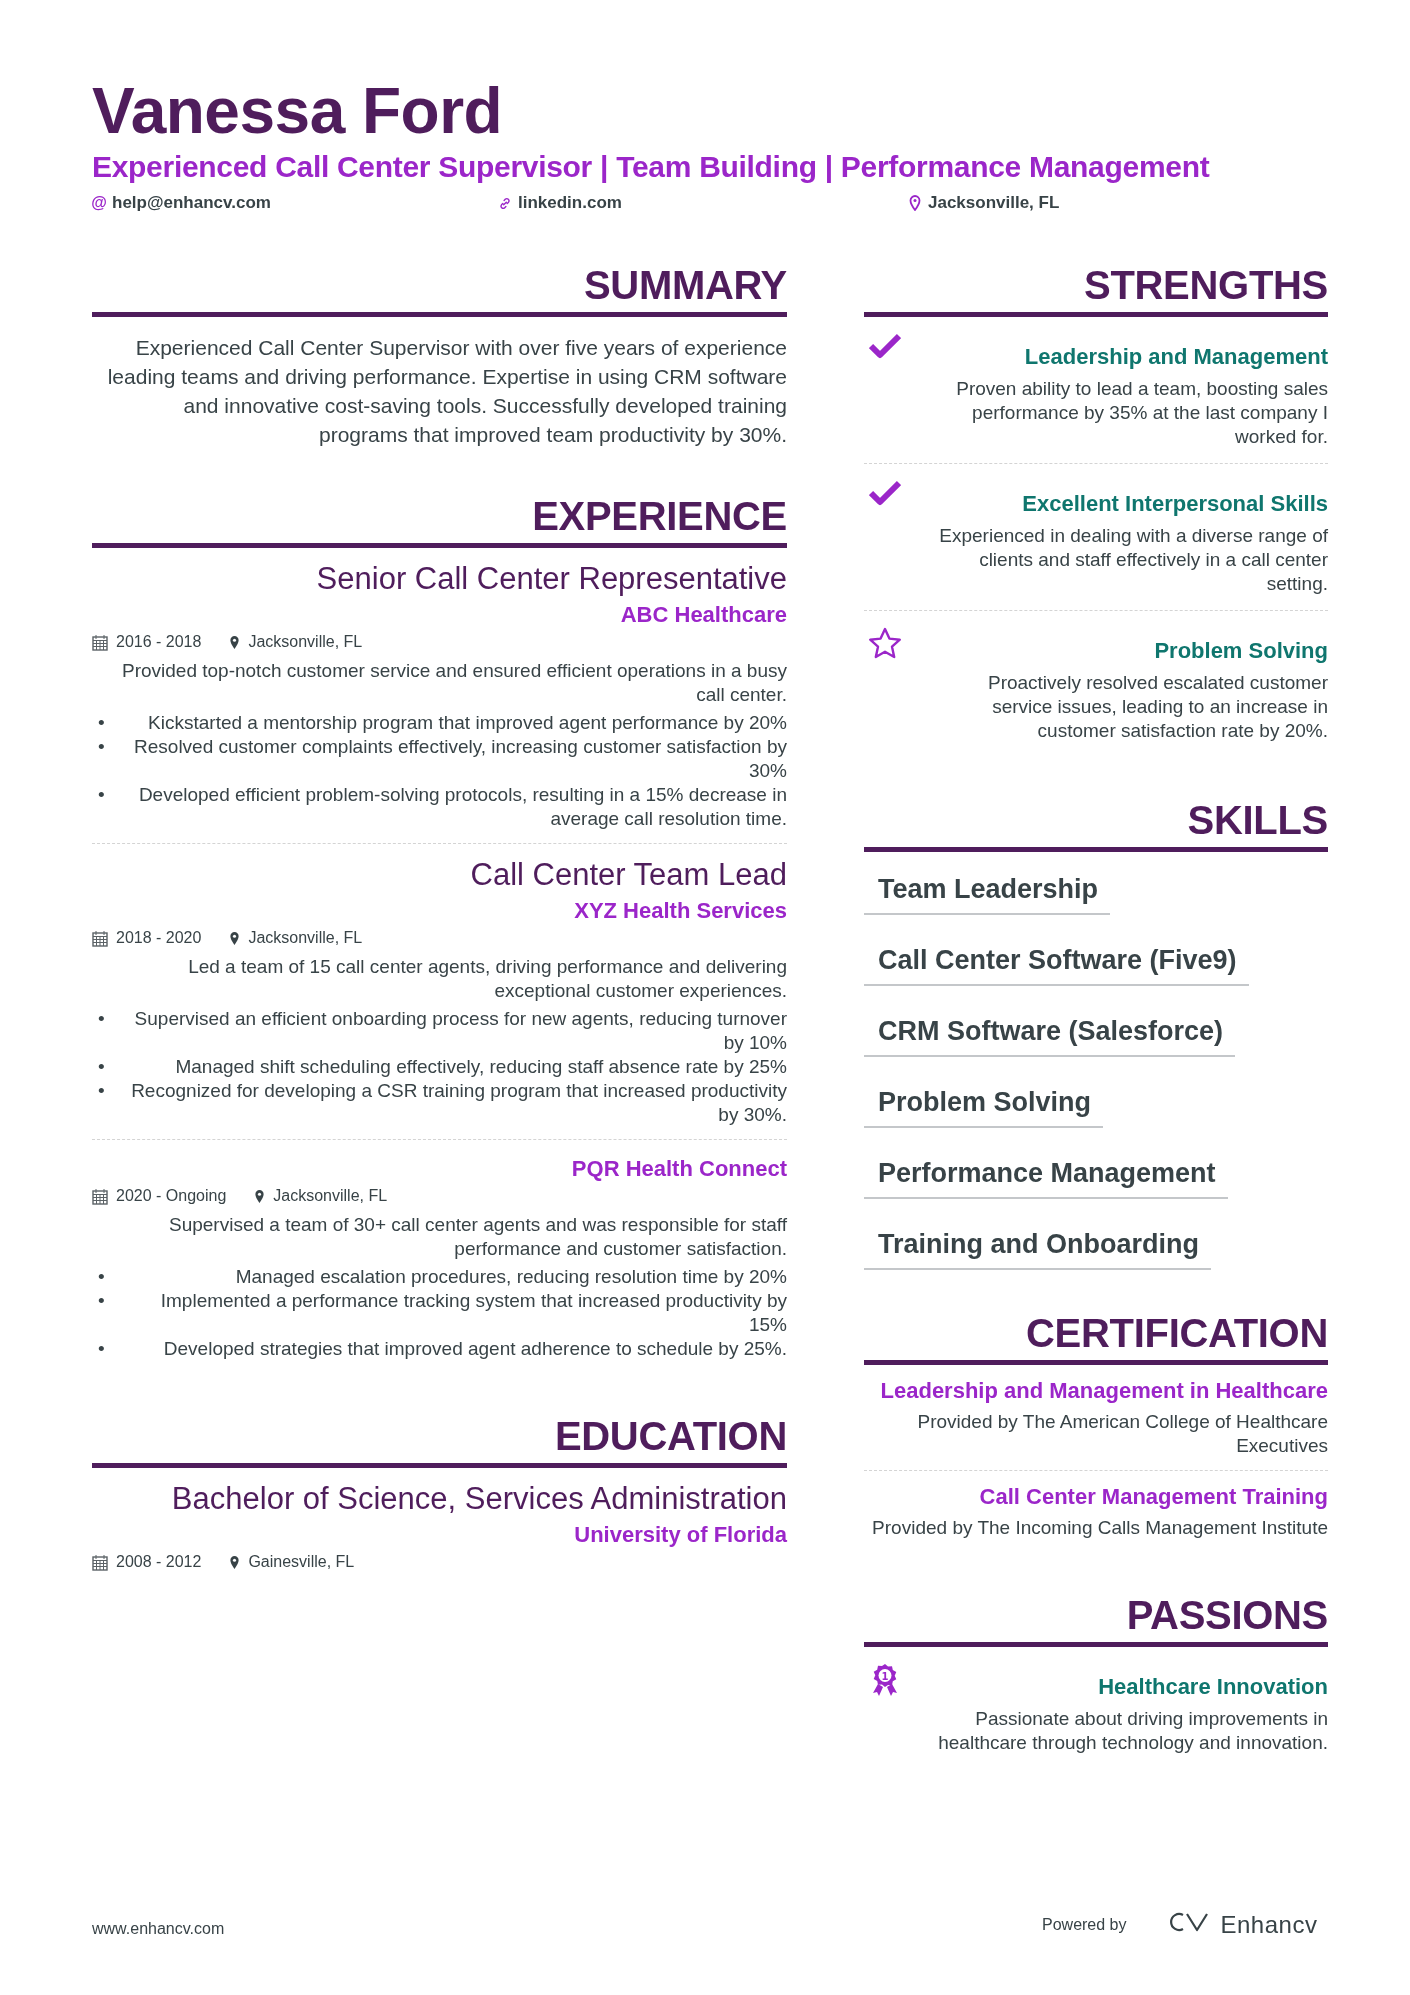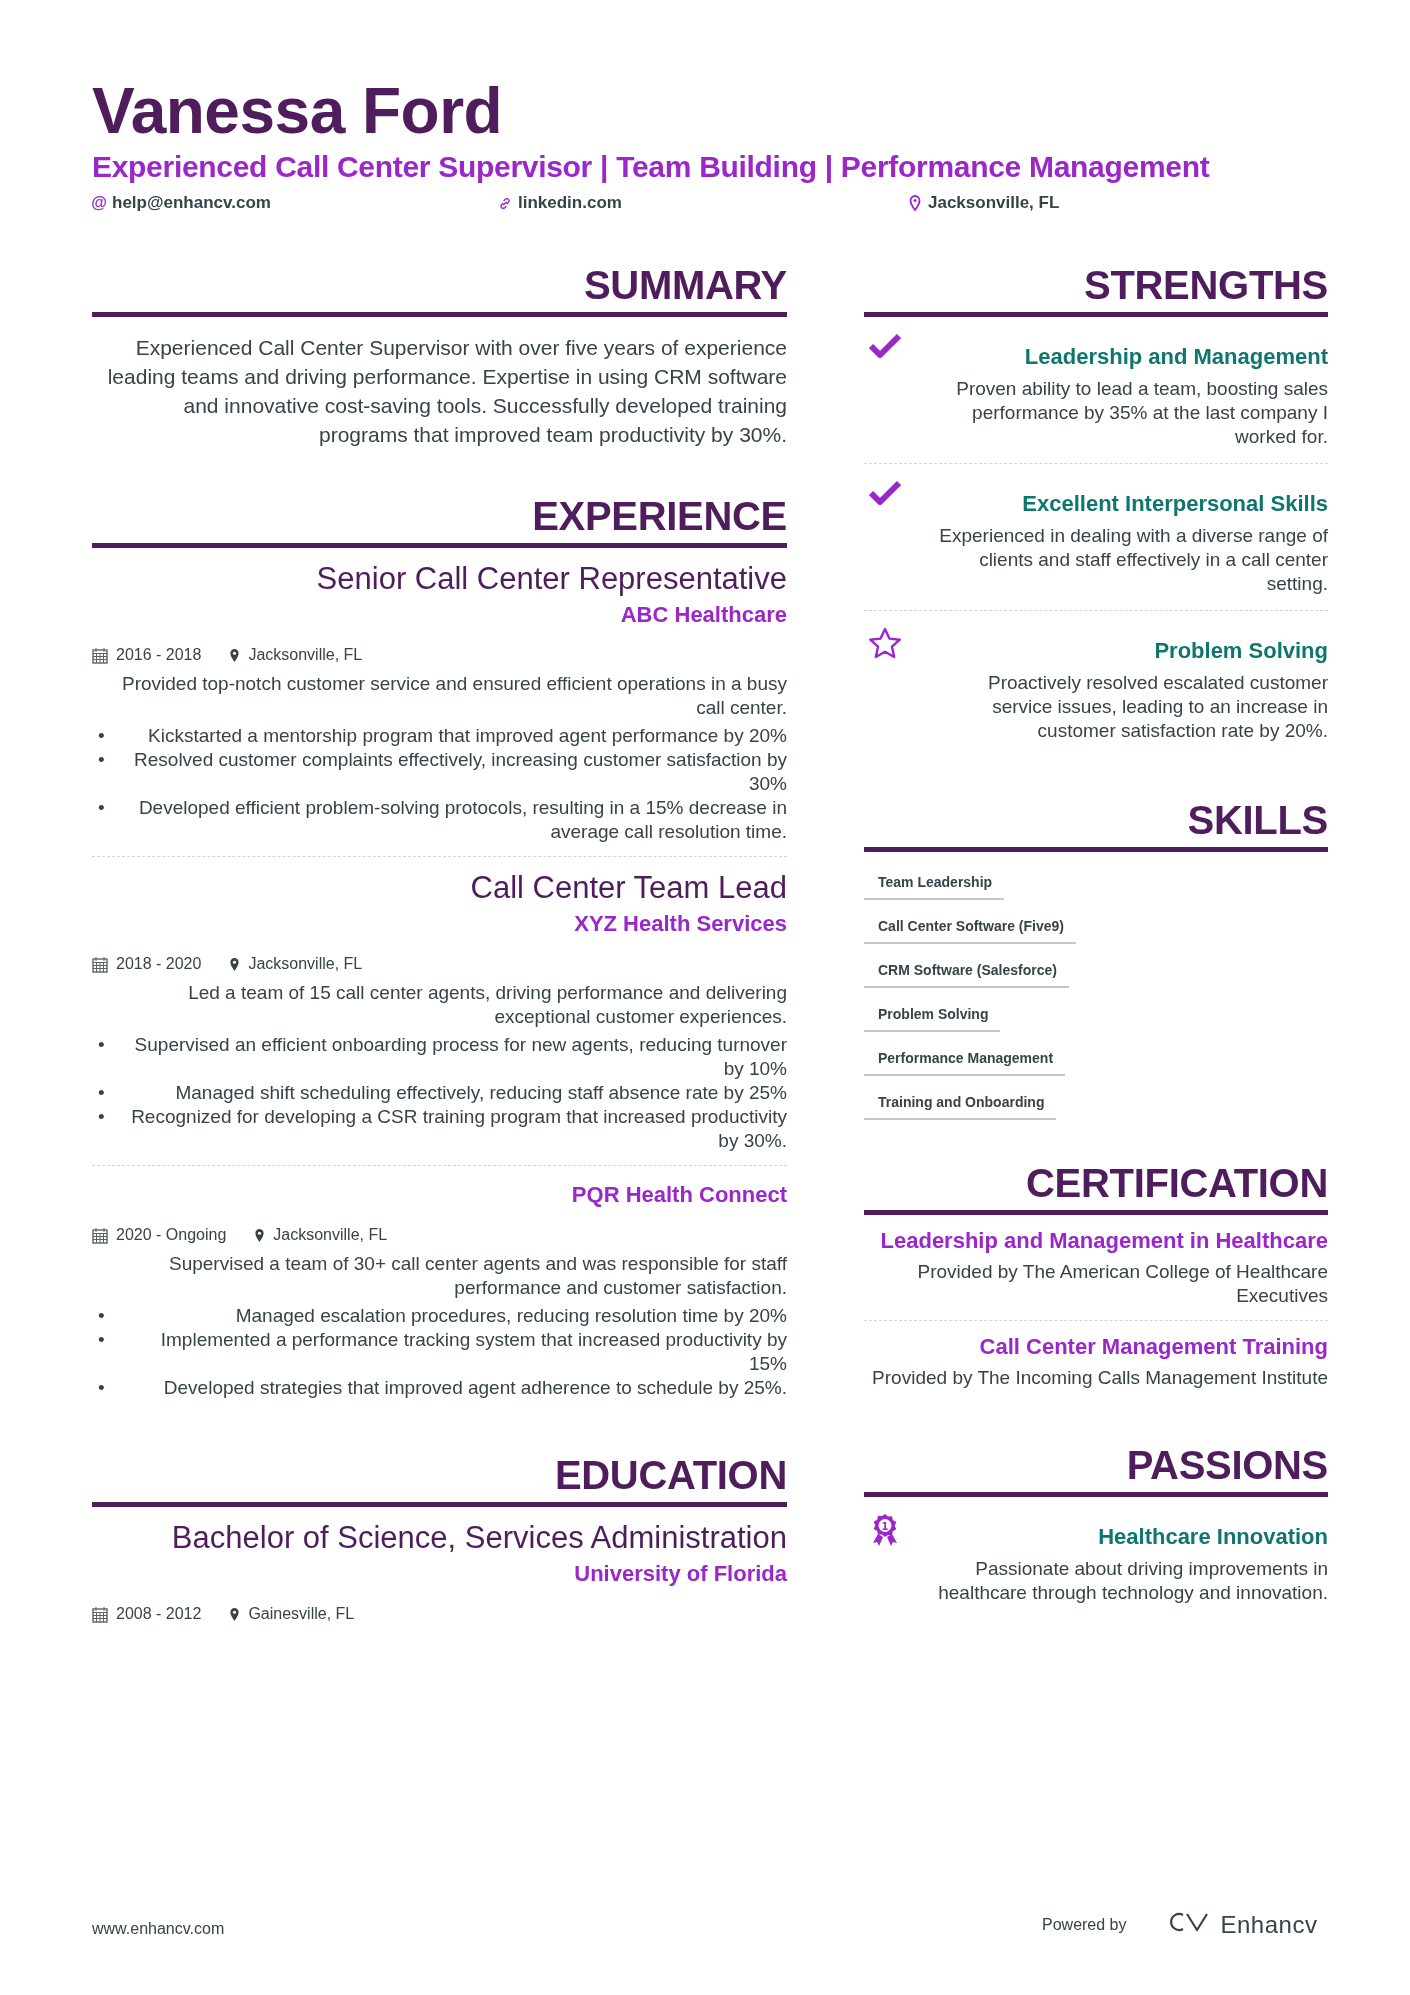--- a/index.html
+++ b/index.html
@@ -16,36 +16,36 @@
 
   .sec-title { font-size: 40px; font-weight: 700; color: #4f1d5c; line-height: 1.15; padding-bottom: 4px; border-bottom: 5px solid #4f1d5c; letter-spacing: -0.3px; }
   .section { margin-bottom: 44px; text-align: right; }
 
   .summary { font-size: 21px; line-height: 29px; color: #384347; margin-top: 16px; }
 
   .exp { padding: 12px 0 12px; border-bottom: 1.5px dashed #d4d4d4; }
   .exp:last-child { border-bottom: none; }
   .exp .role { font-size: 31px; font-weight: 400; color: #4f1d5c; line-height: 38px; }
   .exp .company { font-size: 22px; font-weight: 700; color: #9b26c9; line-height: 30px; margin-top: 2px; }
-  .meta { display: flex; align-items: center; gap: 28px; font-size: 16px; color: #384347; margin-top: 13px; line-height: 24px; }
+  .meta { display: flex; align-items: center; gap: 28px; font-size: 16px; color: #384347; margin-top: 0; line-height: 24px; }
   .meta .m { display: inline-flex; align-items: center; gap: 8px; }
   .meta svg { display: block; }
   .exp .desc { font-size: 19px; line-height: 24px; margin-top: 5px; color: #384347; }
   .exp ul { list-style: none; margin-top: 4px; }
   .exp li { font-size: 19px; line-height: 24px; position: relative; padding-left: 28px; color: #384347; }
   .exp li::before { content: "\2022"; position: absolute; left: 6px; top: 0; color: #384347; }
 
   .strength { display: flex; gap: 18px; padding: 14px 0 14px; border-bottom: 1.5px dashed #d4d4d4; }
   .strength:last-child { border-bottom: none; }
   .strength .sicon { width: 42px; flex: 0 0 42px; display: flex; justify-content: center; padding-top: 2px; }
   .strength .stitle { font-size: 22px; font-weight: 700; color: #0f766e; line-height: 28px; margin-top: 12px; }
   .strength .sdesc { font-size: 19px; line-height: 24px; margin-top: 6px; color: #384347; }
 
   .skills { margin-top: 14px; }
-  .skill { display: table; font-size: 14px; font-weight: 700; color: #384347; padding: 8px 12px 8px 14px; border-bottom: 2px solid #c4c7ca; margin-bottom: 10px; }
+  .skill { display: table; font-size: 27px; font-weight: 700; color: #384347; padding: 8px 12px 8px 14px; border-bottom: 2px solid #c4c7ca; margin-bottom: 22px; }
 
   .cert { padding: 12px 0 12px; border-bottom: 1.5px dashed #d4d4d4; }
   .cert:last-child { border-bottom: none; }
   .cert .ctitle { font-size: 22px; font-weight: 700; color: #9b26c9; line-height: 27px; }
   .cert .cdesc { font-size: 19px; line-height: 24px; color: #384347; margin-top: 6px; }
 
   .footer-left { position: absolute; left: 92px; top: 1920px; font-size: 16px; color: #384347; }
   .footer-right { position: absolute; left: 1042px; top: 1910px; display: flex; align-items: center; gap: 40px; font-size: 16px; color: #384347; }
   .brand { display: flex; align-items: center; gap: 10px; font-size: 24px; color: #384347; letter-spacing: 0.5px; }
 </style>

